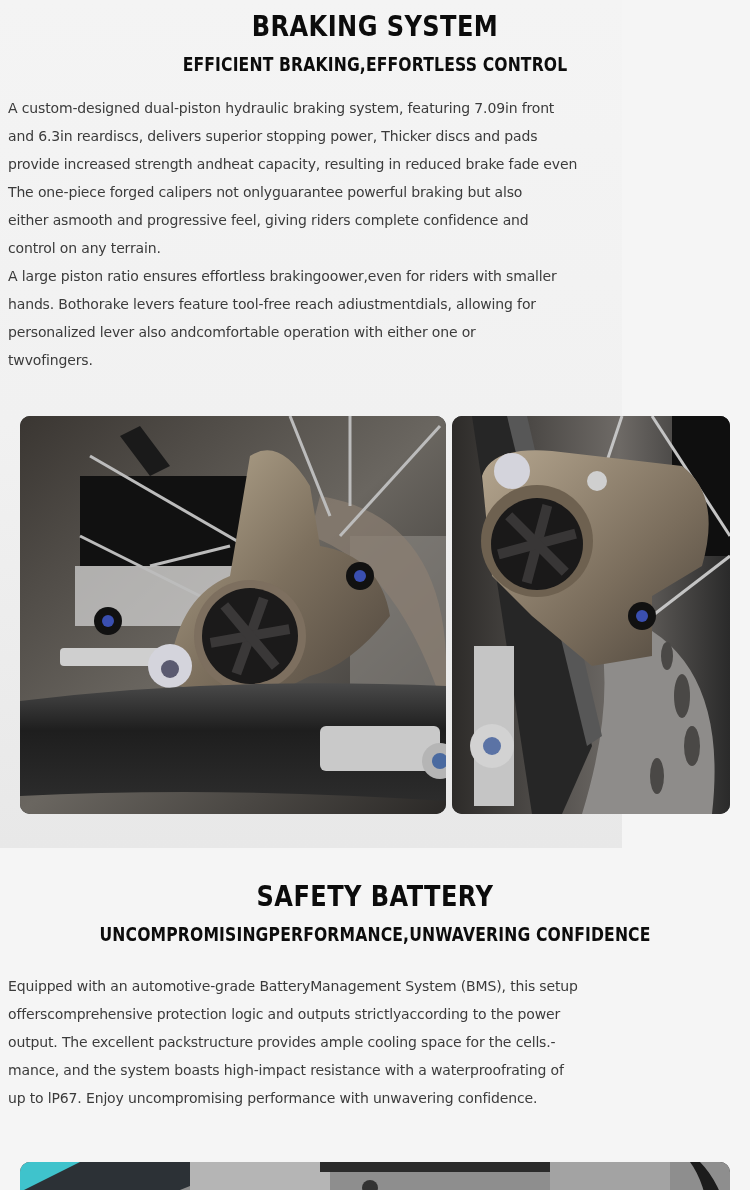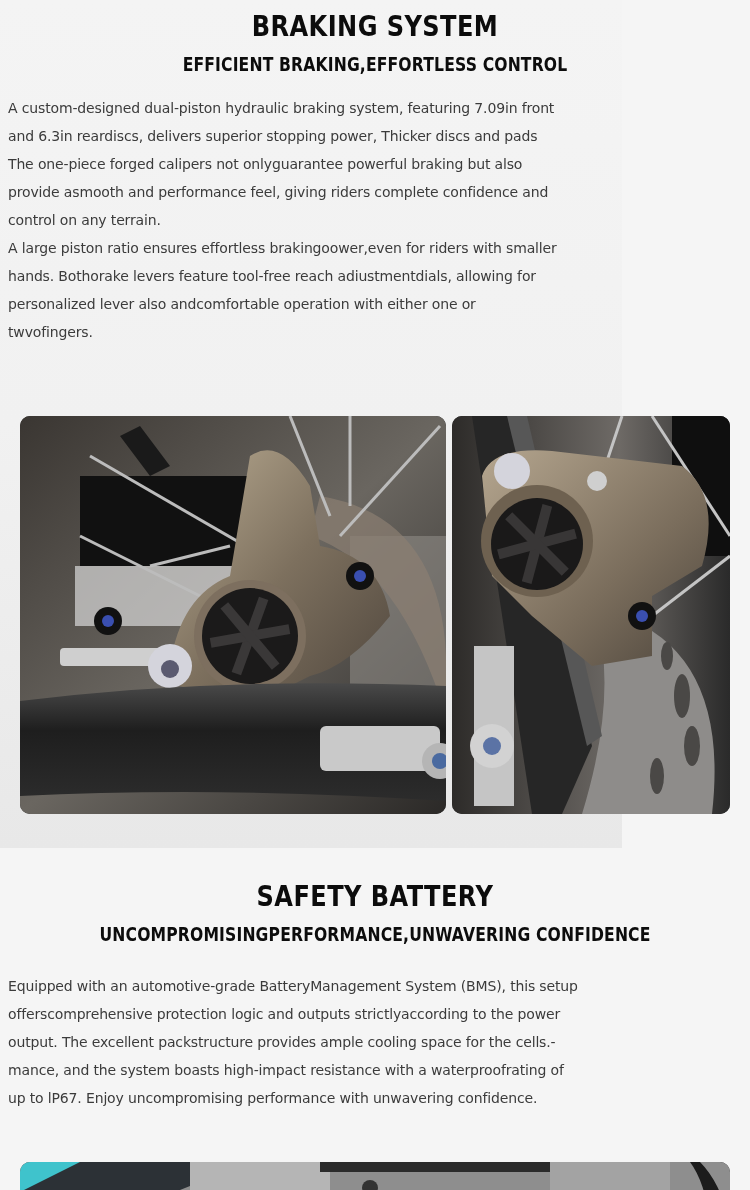--- a/index.html
+++ b/index.html
@@ -39,22 +39,23 @@
 </head>
 <body>
 
 <section class="section-brake">
   <h2 class="title main" style="top:10px;">BRAKING SYSTEM</h2>
   <h3 class="title sub" style="top:52px;">EFFICIENT BRAKING,EFFORTLESS CONTROL</h3>
 
   <p class="body-text" style="top:94px;">
     <span class="ln">A custom-designed dual-piston hydraulic braking system, featuring 7.09in front</span>
     <span class="ln">and 6.3in reardiscs, delivers superior stopping power, Thicker discs and pads</span>
+    <span class="ln">provide increased strength andheat capacity, resulting in reduced brake fade even</span>
     <span class="ln">The one-piece forged calipers not onlyguarantee powerful braking but also</span>
-    <span class="ln">provide asmooth and performance feel, giving riders complete confidence and</span>
+    <span class="ln">either asmooth and progressive feel, giving riders complete confidence and</span>
     <span class="ln">control on any terrain.</span>
     <span class="ln">A large piston ratio ensures effortless brakingoower,even for riders with smaller</span>
     <span class="ln">hands. Bothorake levers feature tool-free reach adiustmentdials, allowing for</span>
     <span class="ln">personalized lever also andcomfortable operation with either one or</span>
     <span class="ln">twvofingers.</span>
   </p>
 
   <div class="photo" style="left:20px; top:416px; width:426px; height:398px;" aria-label="rear brake caliper mounted on swingarm close-up">
     <svg viewBox="0 0 426 398" preserveAspectRatio="none">
       <defs>

